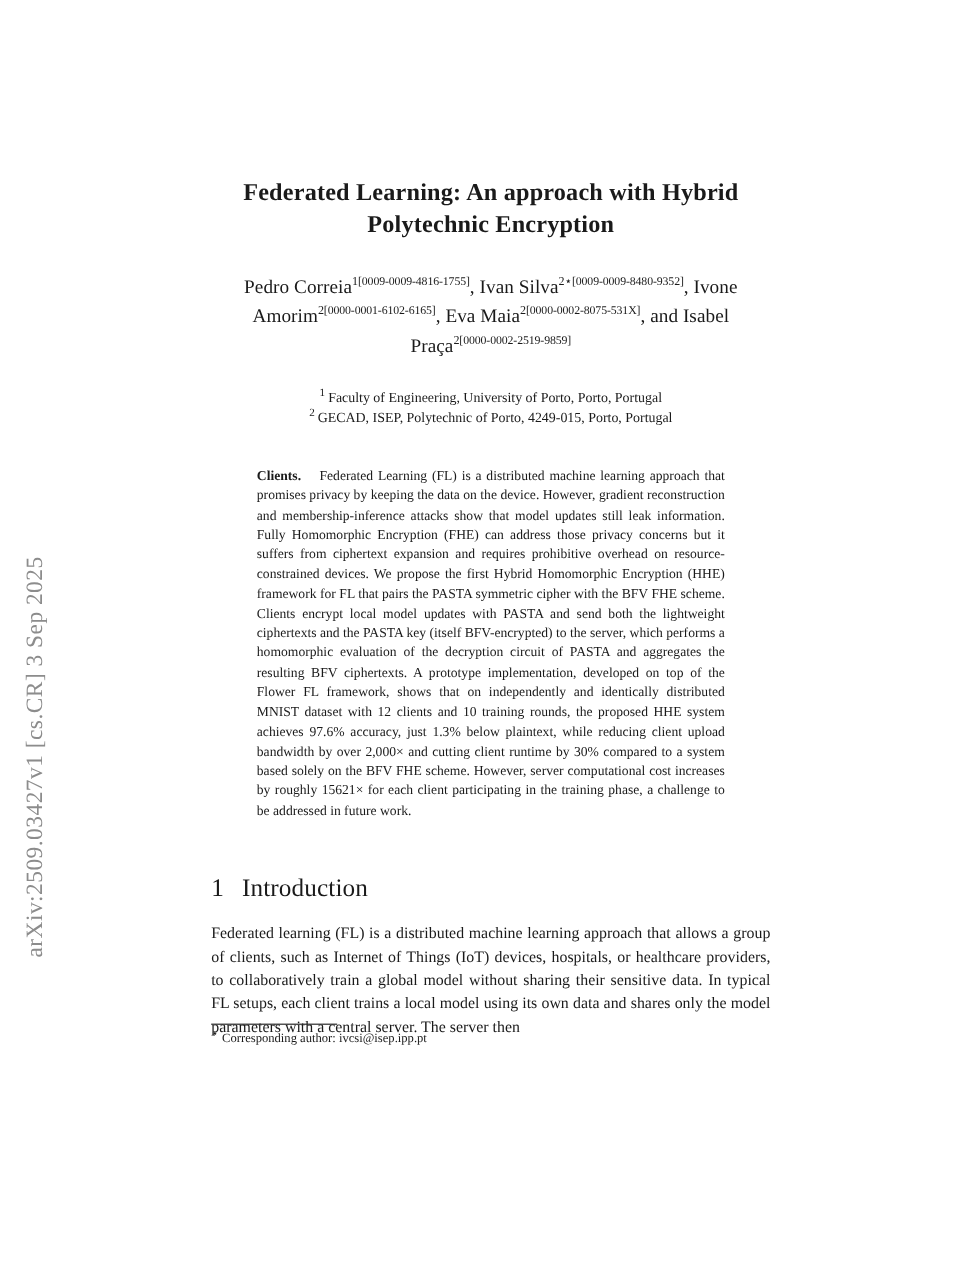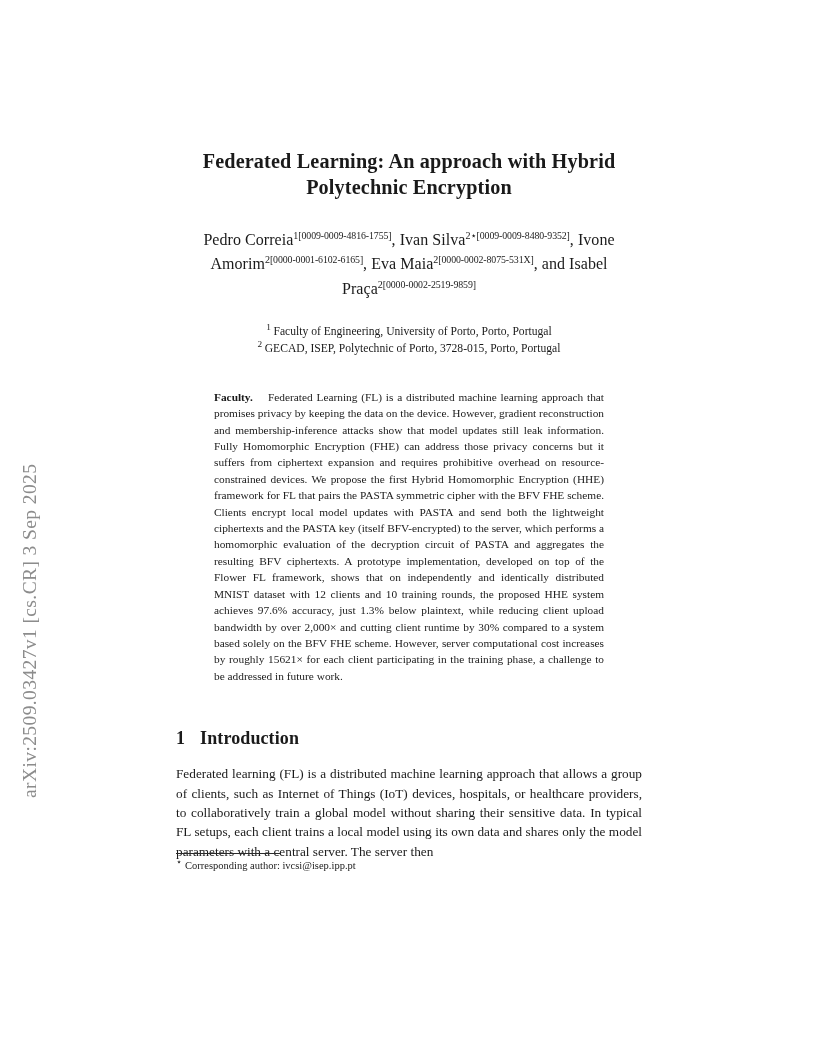--- a/index.html
+++ b/index.html
@@ -112,22 +112,22 @@
     hyphens: manual;
   }
   .abstract-block p { margin: 0; }
   .abstract-block .lead { font-weight: bold; }
   .abstract-block .kw-para { padding-top: 13.5px; }
 
   
   .section-heading {
     margin: 0;
     padding-top: 44px;
-    font-size: 18px;
-    font-weight: bold;
+    font-size: 21px;
+    font-weight: normal;
     letter-spacing: 0.1px;
   }
   .section-heading .secnum { padding-right: 15px; }
 
   
   .body-para {
     margin: 0;
     padding-top: 15px;
     font-size: 13.25px;
     line-height: 1.465;
@@ -176,26 +176,26 @@
     <h1 class="paper-title">
       <span>Federated Learning: An approach with Hybrid</span>
       <br>
       <span>Polytechnic Encryption</span>
     </h1>
 
     <div class="authors"><span>Pedro Correia</span><sup>1<span class="orcid">[0009-0009-4816-1755]</span></sup><span>, </span><span>Ivan Silva</span><sup>2⋆<span class="orcid">[0009-0009-8480-9352]</span></sup><span>, </span><span>Ivone Amorim</span><sup>2<span class="orcid">[0000-0001-6102-6165]</span></sup><span>, </span><span>Eva Maia</span><sup>2<span class="orcid">[0000-0002-8075-531X]</span></sup><span>, and </span><span>Isabel Praça</span><sup>2<span class="orcid">[0000-0002-2519-9859]</span></sup></div>
 
     <div class="affiliations">
         <span class="aff-line"><sup>1</sup><span>Faculty of Engineering, University of Porto, Porto, Portugal</span></span>
-        <span class="aff-line"><sup>2</sup><span>GECAD, ISEP, Polytechnic of Porto, 3728-015, Porto, Portugal</span></span>
+        <span class="aff-line"><sup>2</sup><span>GECAD, ISEP, Polytechnic of Porto, 4249-015, Porto, Portugal</span></span>
       </div>
 
     <div class="abstract-block">
       <p>
-        <span class="lead">Faculty. </span>
+        <span class="lead">Clients. </span>
         <span>Federated Learning (FL) is a distributed machine learning approach that promises privacy by keeping the data on the device. However, gradient reconstruction and membership-inference attacks show that model updates still leak information. Fully Homomorphic Encryption (FHE) can address those privacy concerns but it suffers from ciphertext expansion and requires prohibitive overhead on resource-constrained devices. We propose the first Hybrid Homomorphic Encryption (HHE) framework for FL that pairs the PASTA symmetric cipher with the BFV FHE scheme. Clients encrypt local model updates with PASTA and send both the lightweight ciphertexts and the PASTA key (itself BFV-encrypted) to the server, which performs a homomorphic evaluation of the decryption circuit of PASTA and aggregates the resulting BFV ciphertexts. A prototype implementation, developed on top of the Flower FL framework, shows that on independently and identically distributed MNIST dataset with 12 clients and 10 training rounds, the proposed HHE system achieves 97.6% accuracy, just 1.3% below plaintext, while reducing client upload bandwidth by over 2,000× and cutting client runtime by 30% compared to a system based solely on the BFV FHE scheme. However, server computational cost increases by roughly 15621× for each client participating in the training phase, a challenge to be addressed in future work.</span>
       </p>
     </div>
 
     <h2 class="section-heading">
       <span class="secnum">1</span><span>Introduction</span>
     </h2>
 
     <p class="body-para">Federated learning (FL) is a distributed machine learning approach that allows a group of clients, such as Internet of Things (IoT) devices, hospitals, or healthcare providers, to collaboratively train a global model without sharing their sensitive data. In typical FL setups, each client trains a local model using its own data and shares only the model parameters with a central server. The server then</p>
 

